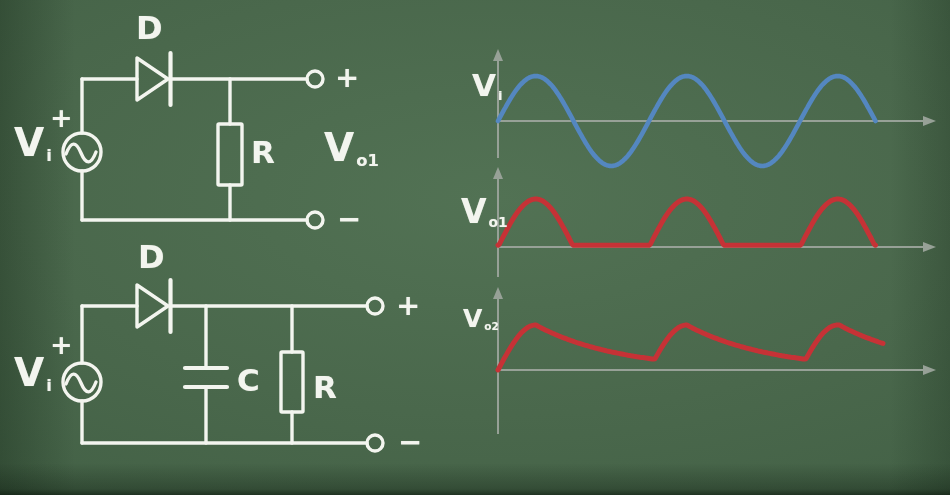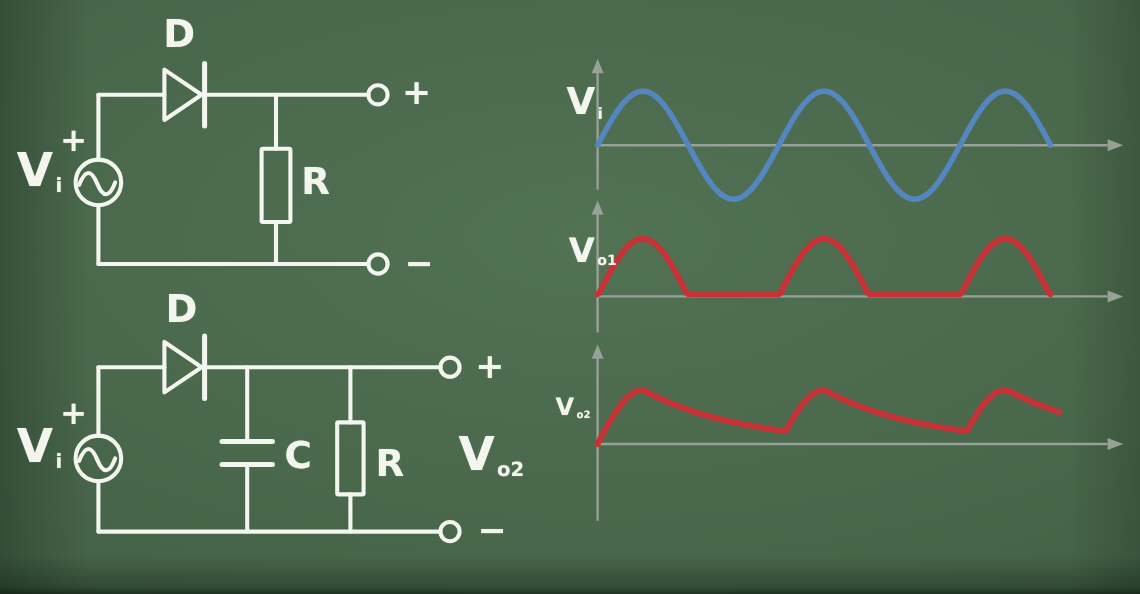--- a/index.html
+++ b/index.html
@@ -101,27 +101,27 @@
       <path class="wave" stroke-width="5" d="M498.0,370.0 L499.5,367.2 L501.0,364.4 L502.5,361.6 L504.0,358.8 L505.6,356.1 L507.1,353.4 L508.6,350.8 L510.1,348.3 L511.6,345.9 L513.1,343.5 L514.6,341.3 L516.1,339.2 L517.6,337.2 L519.1,335.3 L520.6,333.6 L522.2,332.0 L523.7,330.6 L525.2,329.3 L526.7,328.2 L528.2,327.2 L529.7,326.4 L531.2,325.8 L532.7,325.4 L534.2,325.1 L535.8,325.0 L537.3,325.8 L538.8,326.6 L540.3,327.4 L541.8,328.2 L543.3,328.9 L544.8,329.7 L546.3,330.4 L547.8,331.1 L549.3,331.8 L550.9,332.5 L552.4,333.2 L553.9,333.8 L555.4,334.5 L556.9,335.1 L558.4,335.7 L559.9,336.4 L561.4,337.0 L562.9,337.6 L564.4,338.1 L566.0,338.7 L567.5,339.3 L569.0,339.8 L570.5,340.4 L572.0,340.9 L573.5,341.4 L575.0,342.0 L576.5,342.5 L578.0,343.0 L579.5,343.4 L581.1,343.9 L582.6,344.4 L584.1,344.9 L585.6,345.3 L587.1,345.7 L588.6,346.2 L590.1,346.6 L591.6,347.0 L593.1,347.4 L594.6,347.9 L596.2,348.3 L597.7,348.6 L599.2,349.0 L600.7,349.4 L602.2,349.8 L603.7,350.1 L605.2,350.5 L606.7,350.9 L608.2,351.2 L609.7,351.5 L611.3,351.9 L612.8,352.2 L614.3,352.5 L615.8,352.8 L617.3,353.1 L618.8,353.4 L620.3,353.7 L621.8,354.0 L623.3,354.3 L624.8,354.6 L626.4,354.9 L627.9,355.2 L629.4,355.4 L630.9,355.7 L632.4,355.9 L633.9,356.2 L635.4,356.4 L636.9,356.7 L638.4,356.9 L639.9,357.2 L641.5,357.4 L643.0,357.6 L644.5,357.8 L646.0,358.1 L647.5,358.3 L649.0,358.5 L650.5,358.7 L652.0,358.9 L653.5,359.1 L655.0,358.8 L656.6,356.1 L658.1,353.4 L659.6,350.8 L661.1,348.3 L662.6,345.9 L664.1,343.5 L665.6,341.3 L667.1,339.2 L668.6,337.2 L670.1,335.3 L671.7,333.6 L673.2,332.0 L674.7,330.6 L676.2,329.3 L677.7,328.2 L679.2,327.2 L680.7,326.4 L682.2,325.8 L683.7,325.4 L685.2,325.1 L686.8,325.0 L688.3,325.8 L689.8,326.6 L691.3,327.4 L692.8,328.2 L694.3,328.9 L695.8,329.7 L697.3,330.4 L698.8,331.1 L700.3,331.8 L701.9,332.5 L703.4,333.2 L704.9,333.8 L706.4,334.5 L707.9,335.1 L709.4,335.7 L710.9,336.4 L712.4,337.0 L713.9,337.6 L715.4,338.1 L717.0,338.7 L718.5,339.3 L720.0,339.8 L721.5,340.4 L723.0,340.9 L724.5,341.4 L726.0,342.0 L727.5,342.5 L729.0,343.0 L730.5,343.4 L732.1,343.9 L733.6,344.4 L735.1,344.9 L736.6,345.3 L738.1,345.7 L739.6,346.2 L741.1,346.6 L742.6,347.0 L744.1,347.4 L745.6,347.9 L747.2,348.3 L748.7,348.6 L750.2,349.0 L751.7,349.4 L753.2,349.8 L754.7,350.1 L756.2,350.5 L757.7,350.9 L759.2,351.2 L760.7,351.5 L762.3,351.9 L763.8,352.2 L765.3,352.5 L766.8,352.8 L768.3,353.1 L769.8,353.4 L771.3,353.7 L772.8,354.0 L774.3,354.3 L775.8,354.6 L777.4,354.9 L778.9,355.2 L780.4,355.4 L781.9,355.7 L783.4,355.9 L784.9,356.2 L786.4,356.4 L787.9,356.7 L789.4,356.9 L790.9,357.2 L792.5,357.4 L794.0,357.6 L795.5,357.8 L797.0,358.1 L798.5,358.3 L800.0,358.5 L801.5,358.7 L803.0,358.9 L804.5,359.1 L806.0,358.8 L807.6,356.1 L809.1,353.4 L810.6,350.8 L812.1,348.3 L813.6,345.9 L815.1,343.5 L816.6,341.3 L818.1,339.2 L819.6,337.2 L821.1,335.3 L822.6,333.6 L824.2,332.0 L825.7,330.6 L827.2,329.3 L828.7,328.2 L830.2,327.2 L831.7,326.4 L833.2,325.8 L834.7,325.4 L836.2,325.1 L837.7,325.0 L839.3,325.1 L840.8,325.8 L842.3,326.6 L843.8,327.4 L845.3,328.2 L846.8,328.9 L848.3,329.7 L849.8,330.4 L851.3,331.1 L852.8,331.8 L854.4,332.5 L855.9,333.2 L857.4,333.8 L858.9,334.5 L860.4,335.1 L861.9,335.7 L863.4,336.4 L864.9,337.0 L866.4,337.6 L867.9,338.1 L869.5,338.7 L871.0,339.3 L872.5,339.8 L874.0,340.4 L875.5,340.9 L877.0,341.4 L878.5,342.0 L880.0,342.5 L881.5,343.0 L883.0,343.4" stroke="#c63236"></path>
     </g>
   </svg>
 
   <span class="lbl" style="left:136px;top:12px;font-size:32px">D</span>
   <span class="lbl" style="left:50px;top:104px;font-size:27px">+</span>
   <span class="lbl" style="left:14px;top:123px;font-size:39px"><span>V</span><span class="sub">i</span></span>
   <span class="lbl" style="left:251px;top:137px;font-size:31px">R</span>
   <span class="lbl" style="left:335px;top:63px;font-size:29px">+</span>
   <span class="lbl" style="left:337px;top:205px;font-size:29px">−</span>
+  <span class="lbl" style="left:324px;top:128px;font-size:39px"><span>V</span><span class="sub">o1</span></span>
 
   <span class="lbl" style="left:138px;top:241px;font-size:32px">D</span>
   <span class="lbl" style="left:50px;top:331px;font-size:27px">+</span>
   <span class="lbl" style="left:14px;top:353px;font-size:39px"><span>V</span><span class="sub">i</span></span>
   <span class="lbl" style="left:237px;top:365px;font-size:31px">C</span>
   <span class="lbl" style="left:313px;top:372px;font-size:31px">R</span>
   <span class="lbl" style="left:396px;top:291px;font-size:29px">+</span>
   <span class="lbl" style="left:398px;top:428px;font-size:29px">−</span>
-  <span class="lbl" style="left:382px;top:360px;font-size:39px"><span>V</span><span class="sub">o2</span></span>
 
   <span class="lbl" style="left:472px;top:70px;font-size:31px"><span>V</span><span class="sub">i</span></span>
-  <span class="lbl" style="left:474px;top:195px;font-size:28px"><span>V</span><span class="sub">o1</span></span>
-  <span class="lbl" style="left:463px;top:329px;font-size:20px"><span>V</span><span class="sub">o2</span></span>
+  <span class="lbl" style="left:461px;top:195px;font-size:33px"><span>V</span><span class="sub">o1</span></span>
+  <span class="lbl" style="left:463px;top:306px;font-size:25px"><span>V</span><span class="sub">o2</span></span>
 
 </div>
 
 </body></html>

